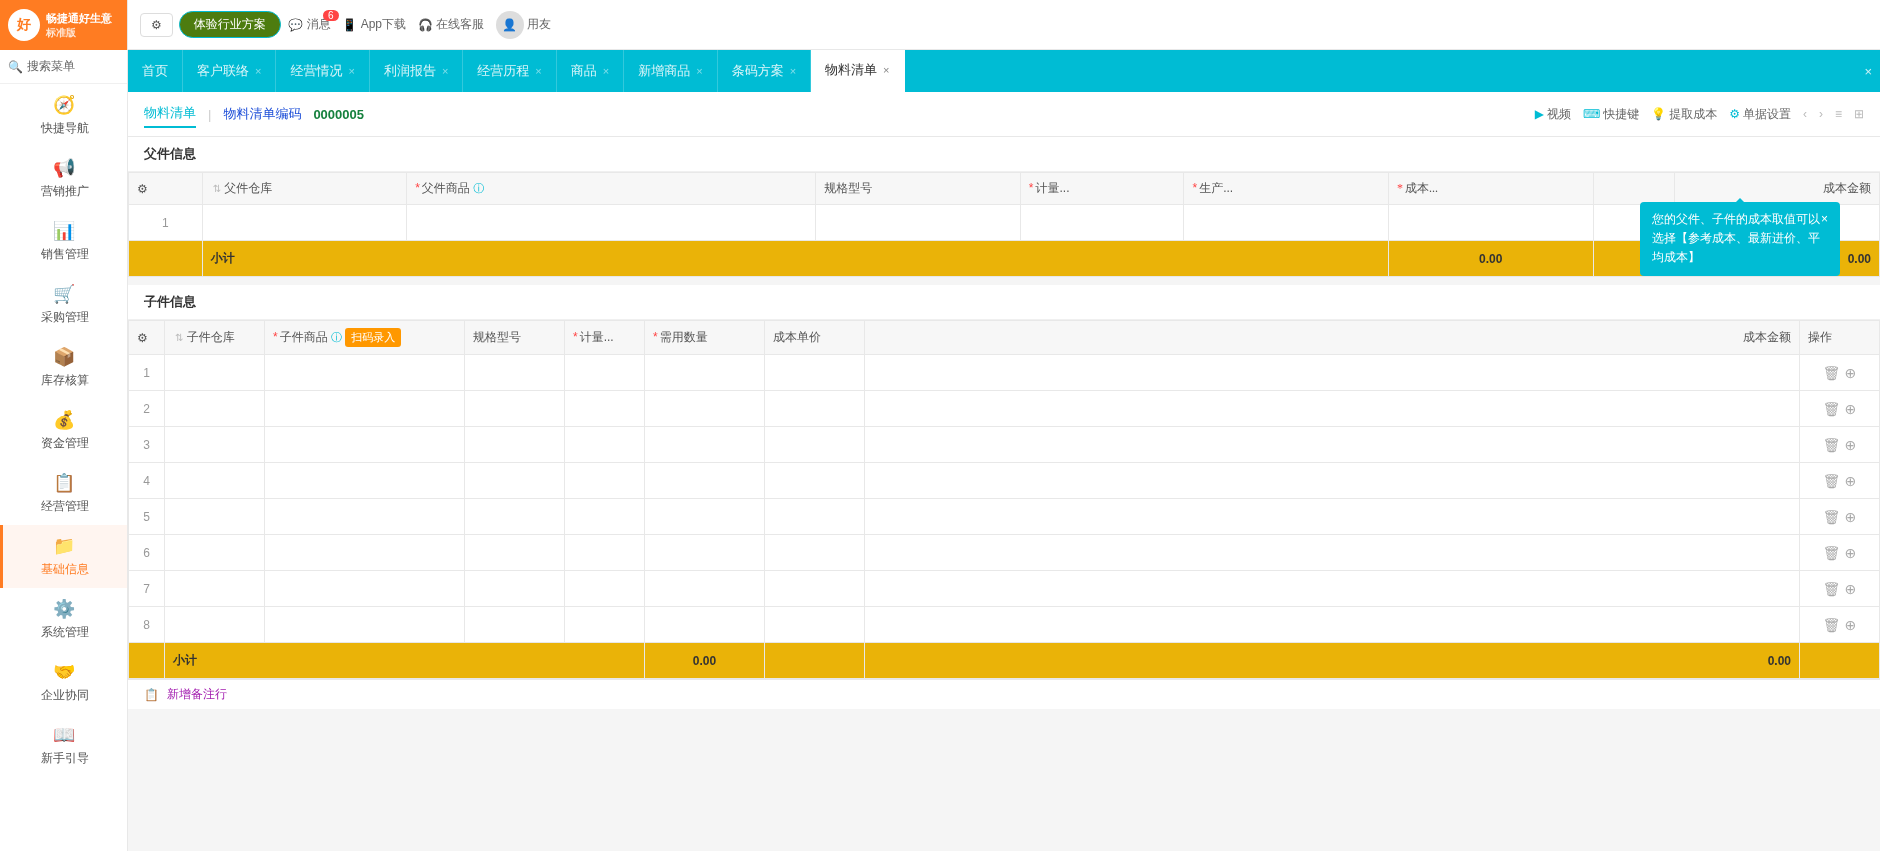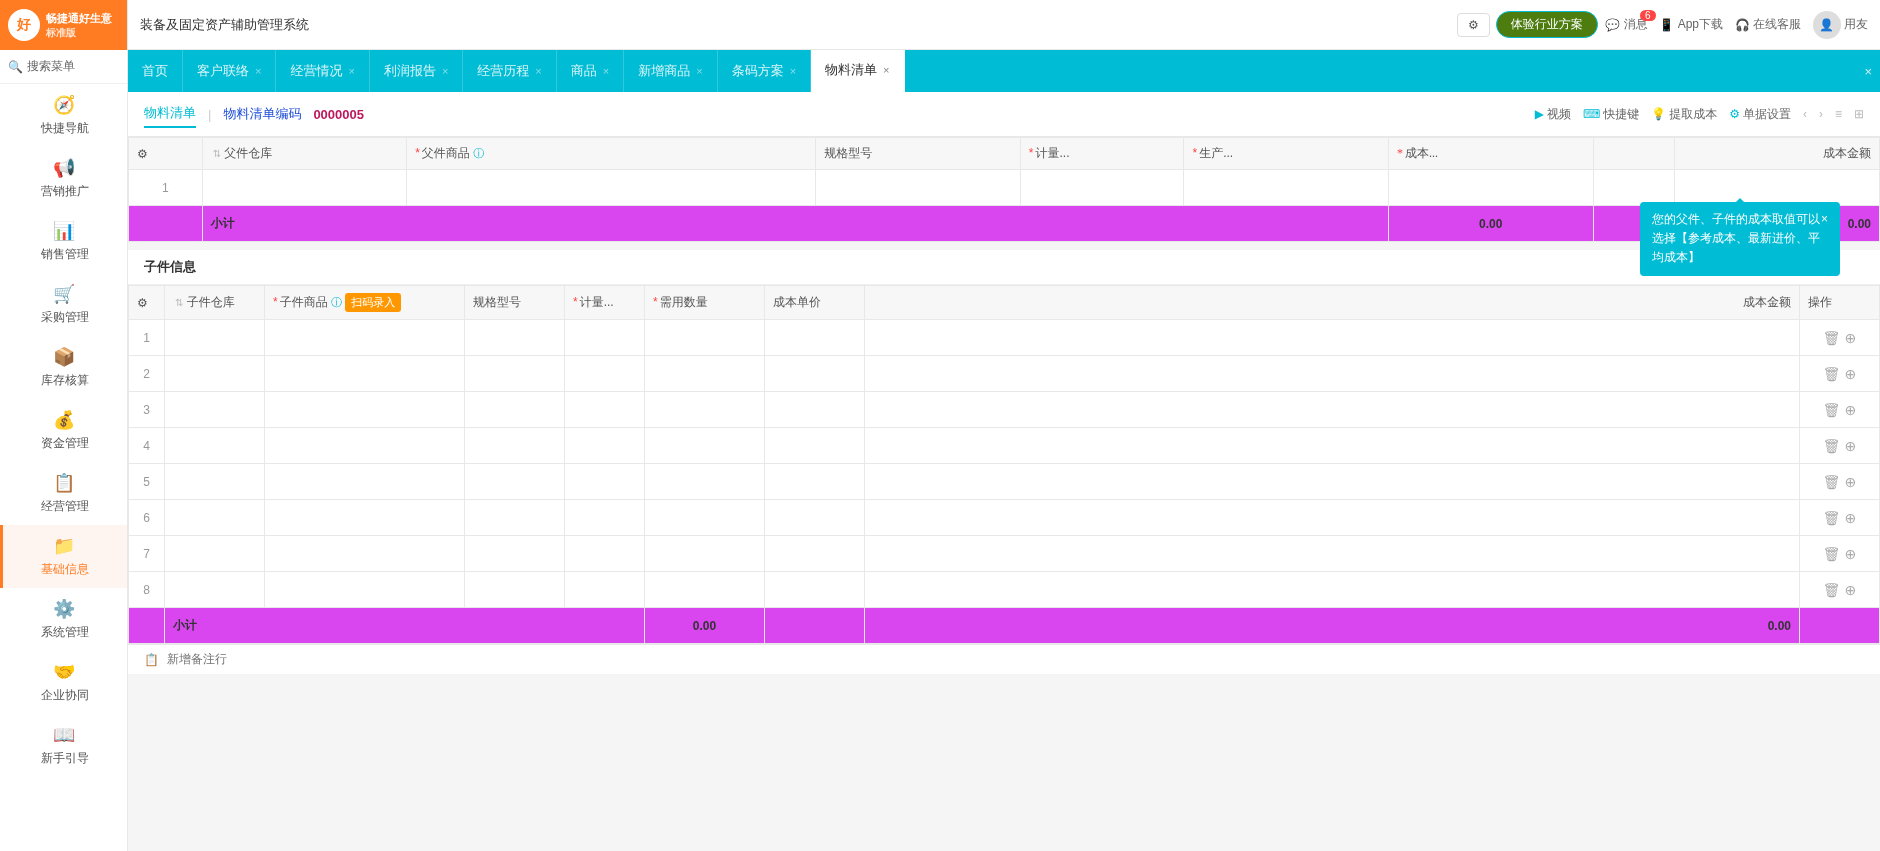--- a/index.html
+++ b/index.html
@@ -152,21 +152,21 @@
       gap: 12px;
       border-bottom: 1px solid #e8e8e8;
     }
     .page-tab {
       font-size: 13px;
       color: #1d4ed8;
       padding: 4px 0;
       cursor: pointer;
     }
     .page-tab.active { color: #00bcd4; border-bottom: 2px solid #00bcd4; }
-    .order-code { font-size: 13px; color: #be185d; font-weight: bold; }
+    .order-code { font-size: 13px; color: #15803d; font-weight: bold; }
     .page-toolbar {
       margin-left: auto;
       display: flex;
       align-items: center;
       gap: 12px;
       font-size: 12px;
       color: #666;
     }
     .toolbar-item { display: flex; align-items: center; gap: 3px; cursor: pointer; }
     .toolbar-item .ico { color: #00bcd4; }
@@ -195,21 +195,21 @@
     }
     .data-table th .required { color: #f44; margin-right: 2px; }
     .data-table td {
       border: 1px solid #e8e8e8;
       padding: 6px 8px;
       font-size: 12px;
       color: #333;
       height: 36px;
     }
     .data-table tr.subtotal td {
-      background: #d946ef;
+      background: #eab308;
       font-weight: bold;
     }
     .data-table .row-num { color: #999; text-align: center; width: 30px; }
     .sort-icon { color: #bbb; font-size: 10px; margin-left: 2px; }
 
     
     .scan-btn {
       background: #ff9800;
       color: #fff;
       border: none;
@@ -338,21 +338,20 @@
     <div class="nav-item">
       <span class="nav-icon">📖</span>
       <span>新手引导</span>
     </div>
   </div>
 </div>
 
 <div class="main">
 
   <div class="topbar">
-    <span class="topbar-title">装备及固定资产辅助管理系统</span>
     <div style="display:flex;align-items:center;gap:6px;">
       <button class="topbar-btn">⚙</button>
       <button class="topbar-btn primary">体验行业方案</button>
     </div>
     <div class="topbar-actions">
       <div class="action-item">
         <span>💬</span>
         <span>消息</span>
         <span class="badge">6</span>
       </div>
@@ -441,20 +440,21 @@
           <span style="color:#bbb;cursor:pointer;">⊞</span>
         </div>
       </div>
 
       <div class="tooltip-box" style="position:absolute;top:110px;right:40px;">
         <span class="tooltip-close">×</span>
         <span>您的父件、子件的成本取值可以选择【参考成本、最新进价、平均成本】</span>
       </div>
 
       <div class="section">
+        <div class="section-title">父件信息</div>
         <table class="data-table">
           <thead>
             <tr>
               <th class="col-settings">
                 <span>⚙</span>
               </th>
               <th class="col-warehouse">
                 <span class="sort-icon">⇅</span>
                 父件仓库
               </th>
@@ -675,17 +675,17 @@
                 <span>0.00</span>
               </td>
               <td></td>
             </tr>
           </tbody>
         </table>
       </div>
 
       <div class="bottom-bar">
         <span>📋</span>
-        <span style="cursor:pointer;color:#737373;">新增备注行</span>
+        <span style="cursor:pointer;color:#a21caf;">新增备注行</span>
       </div>
     </div>
   </div>
 </div>
 
 </body></html>

